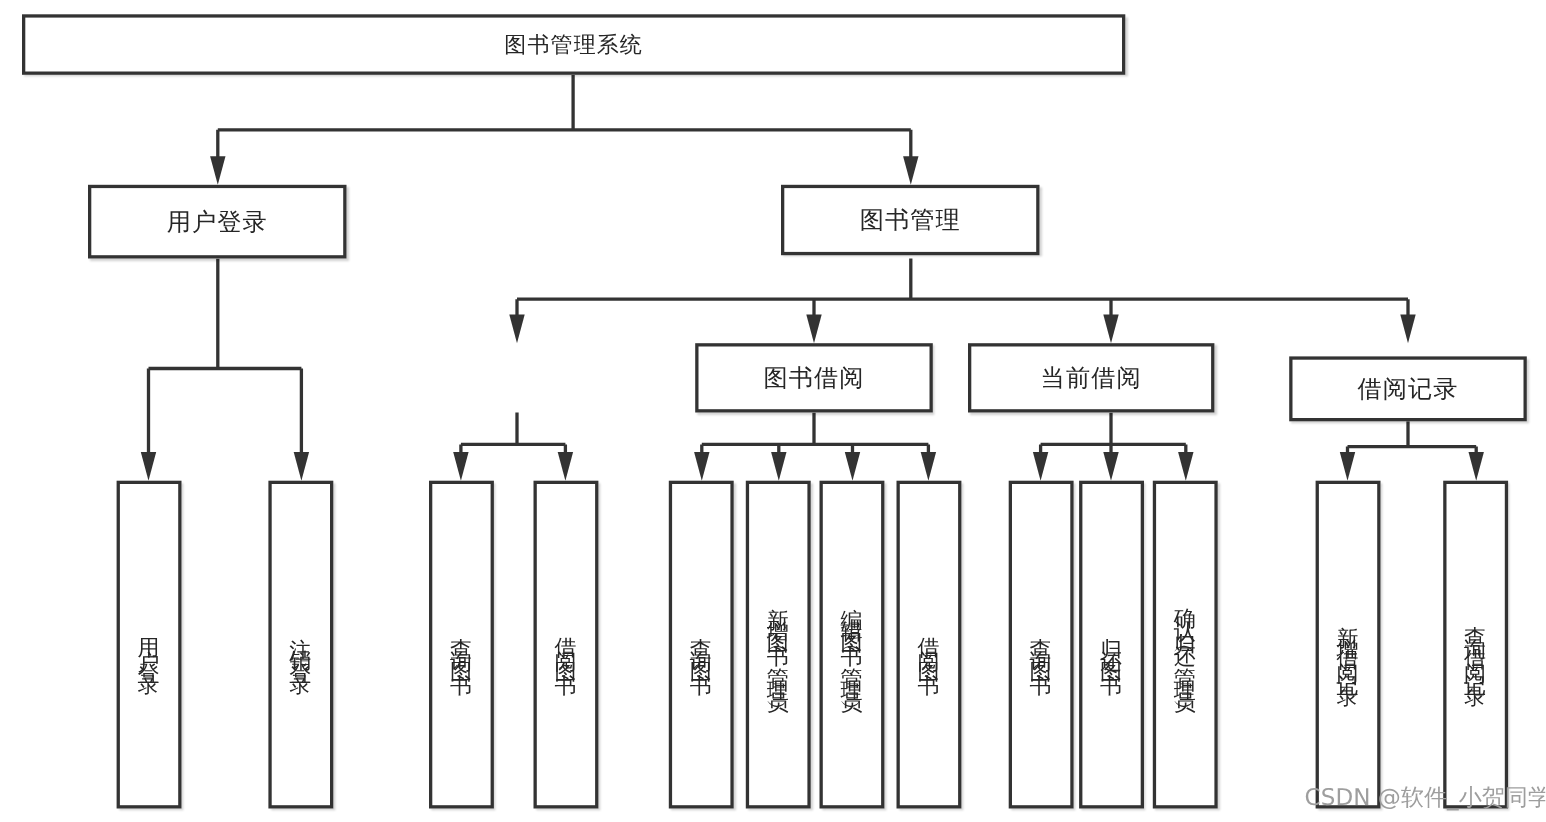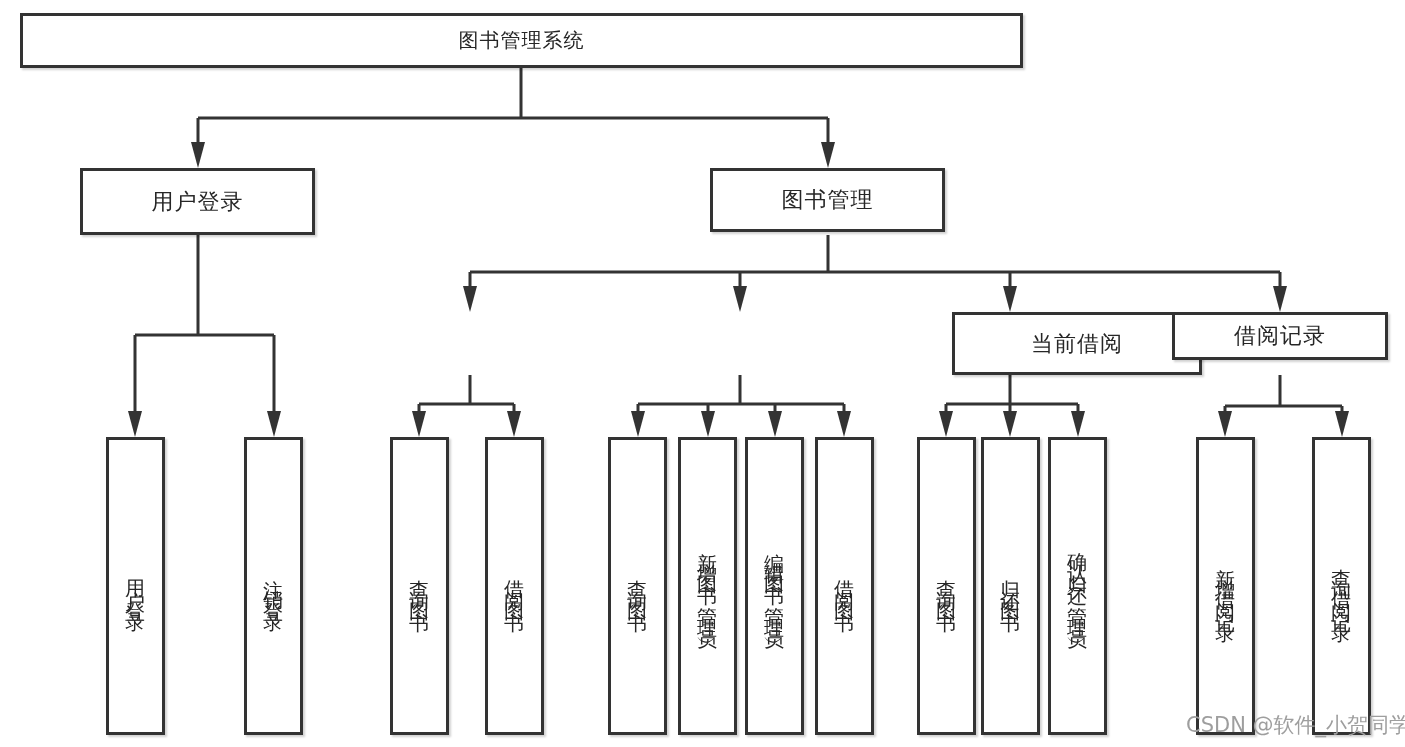--- a/index.html
+++ b/index.html
@@ -122,24 +122,27 @@
     <span>图书管理系统</span>
   </div>
 
   <div class="node h" style="left:80px;top:168px;width:235px;height:67px">
     <span>用户登录</span>
   </div>
   <div class="node h" style="left:710px;top:168px;width:235px;height:64px">
     <span>图书管理</span>
   </div>
 
-  <div class="node h" style="left:952px;top:312px;width:250px;height:63px">
+  <div class="node h" style="left:632px;top:312px;width:216px;height:63px">
+    <span>图书借阅</span>
+  </div>
+  <div class="node h" style="left:880px;top:312px;width:224px;height:63px">
     <span>当前借阅</span>
   </div>
-  <div class="node h" style="left:1172px;top:312px;width:216px;height:48px">
+  <div class="node h" style="left:1172px;top:324px;width:216px;height:59px">
     <span>借阅记录</span>
   </div>
 
   <div class="node v" style="left:106px;top:437px;width:59px;height:298px">
     <span>用户登录</span>
   </div>
   <div class="node v" style="left:244px;top:437px;width:59px;height:298px">
     <span>注销登录</span>
   </div>
 

